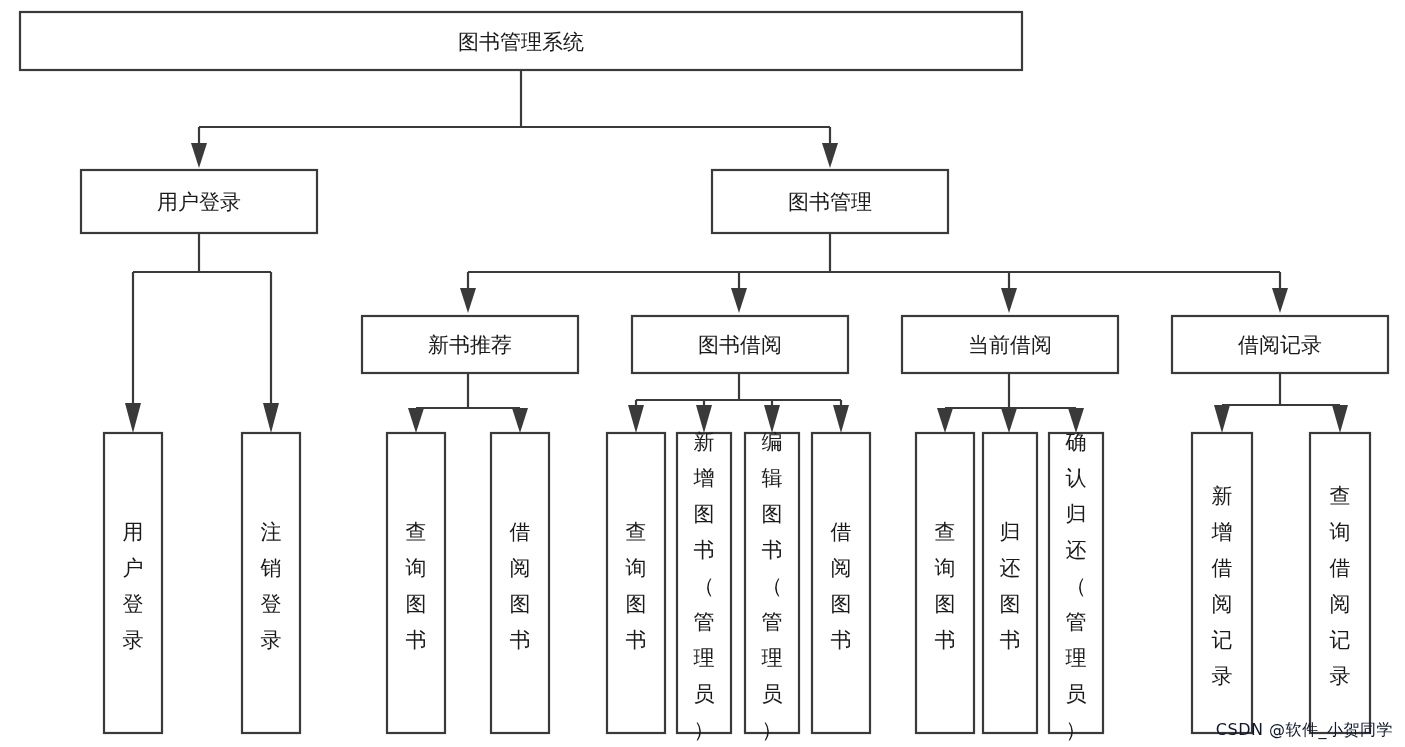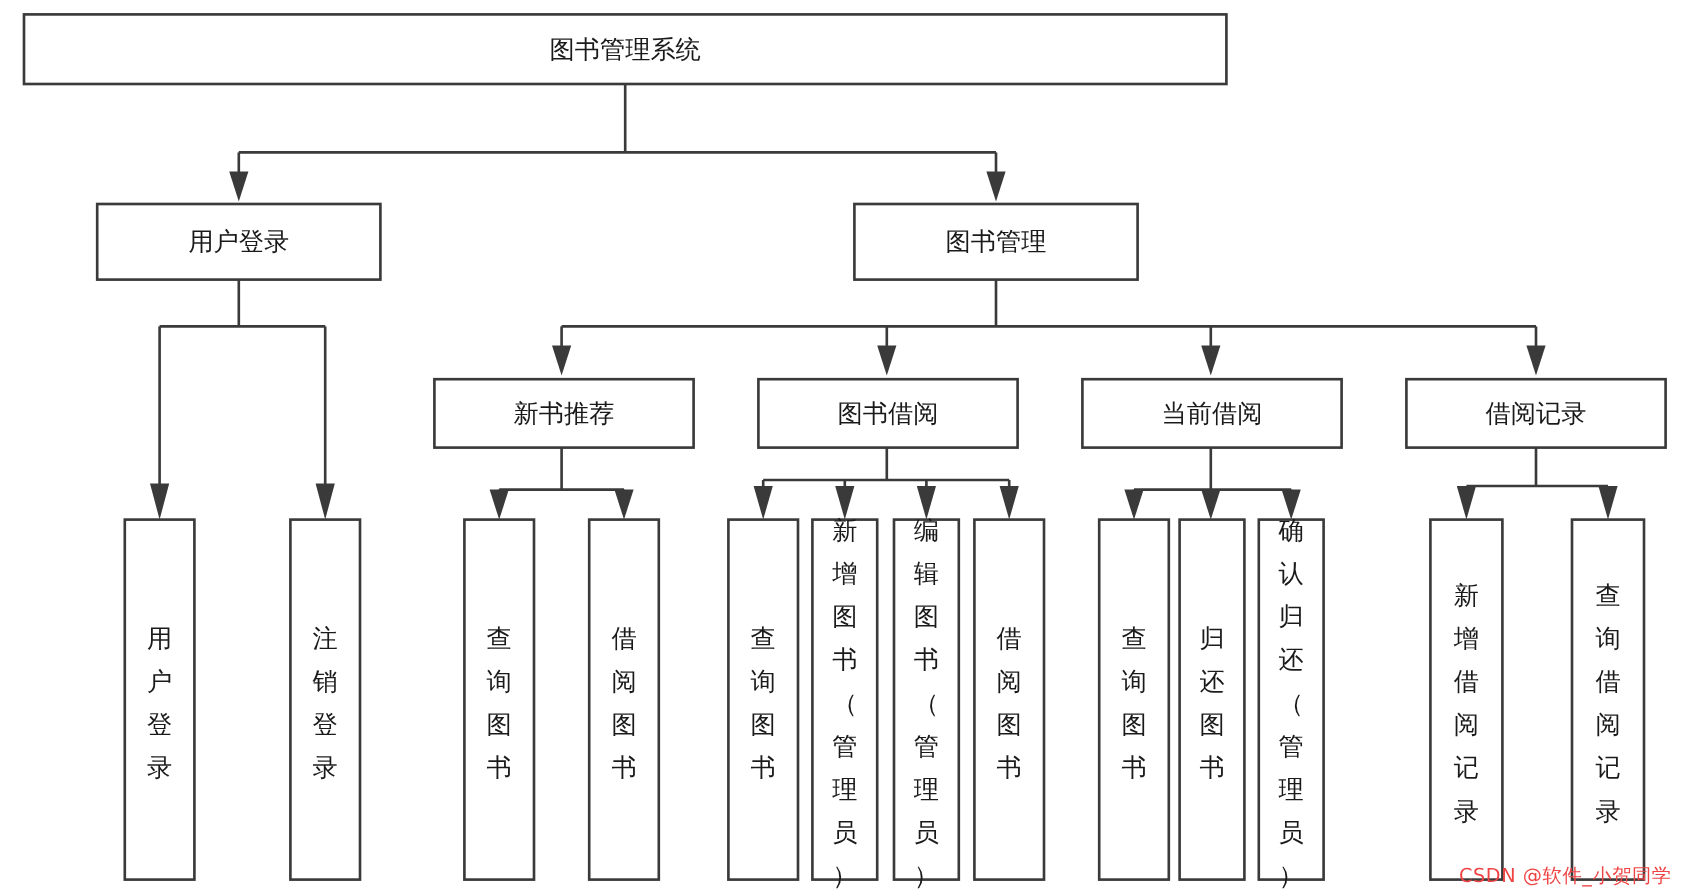--- a/index.html
+++ b/index.html
@@ -52,21 +52,21 @@
     font-size: 21px;
     fill: #1a1a1a;
     text-anchor: middle;
   }
   .watermark {
     position: absolute;
     right: 12px;
     bottom: 6px;
     font-family: "DejaVu Sans", "Liberation Sans", sans-serif;
     font-size: 16px;
-    color: #ef4444;
+    color: #0f172a;
     letter-spacing: 0.5px;
     white-space: nowrap;
     user-select: none;
   }
 </style>
 </head>
 <body>
 
 <div id="diagram-root">
 

